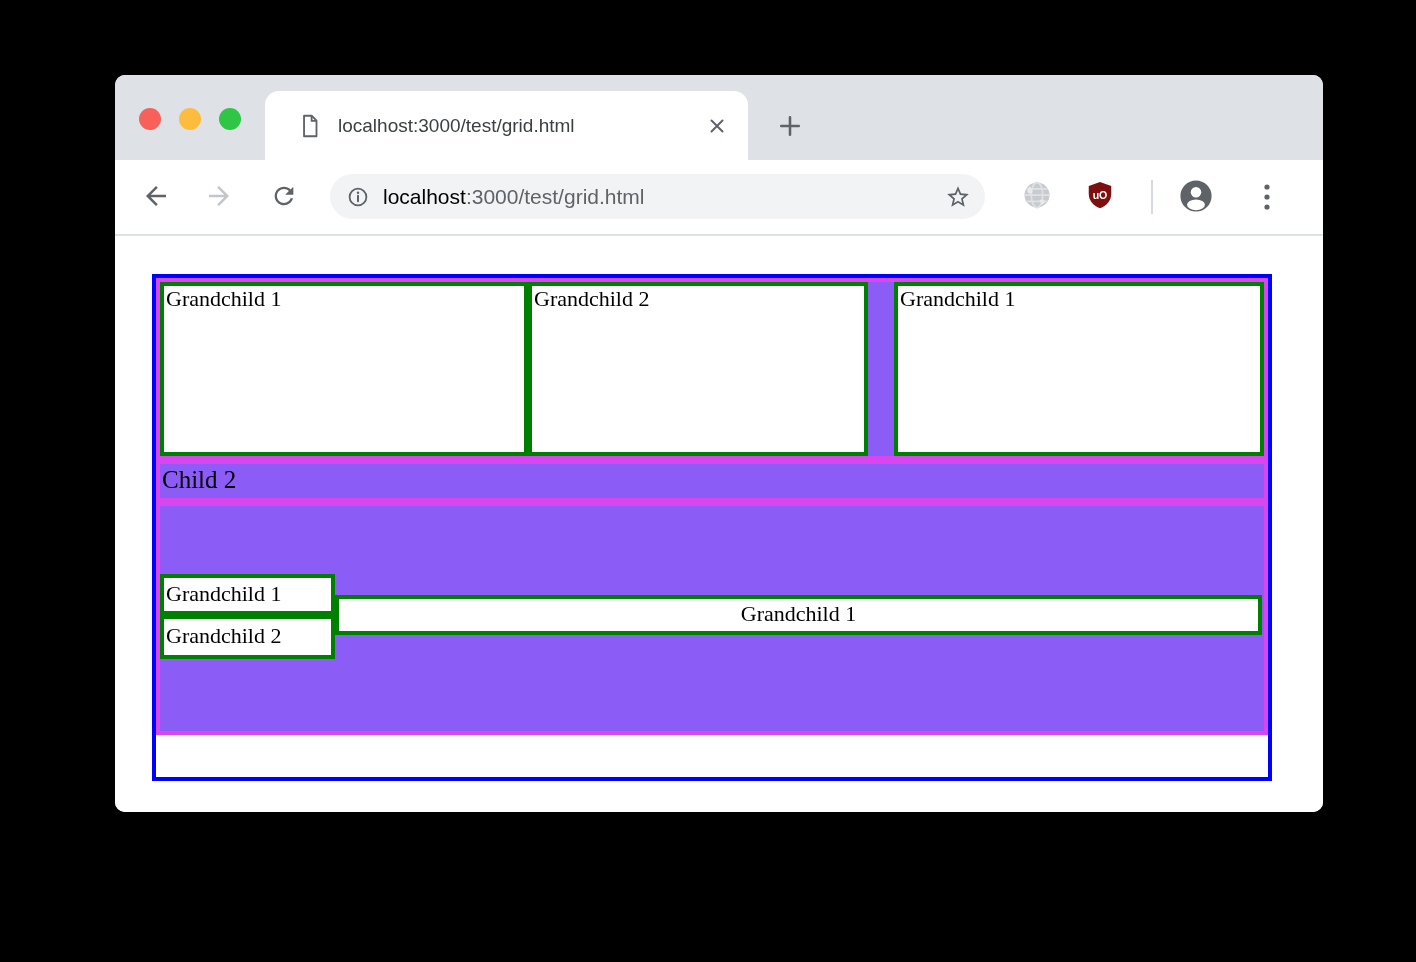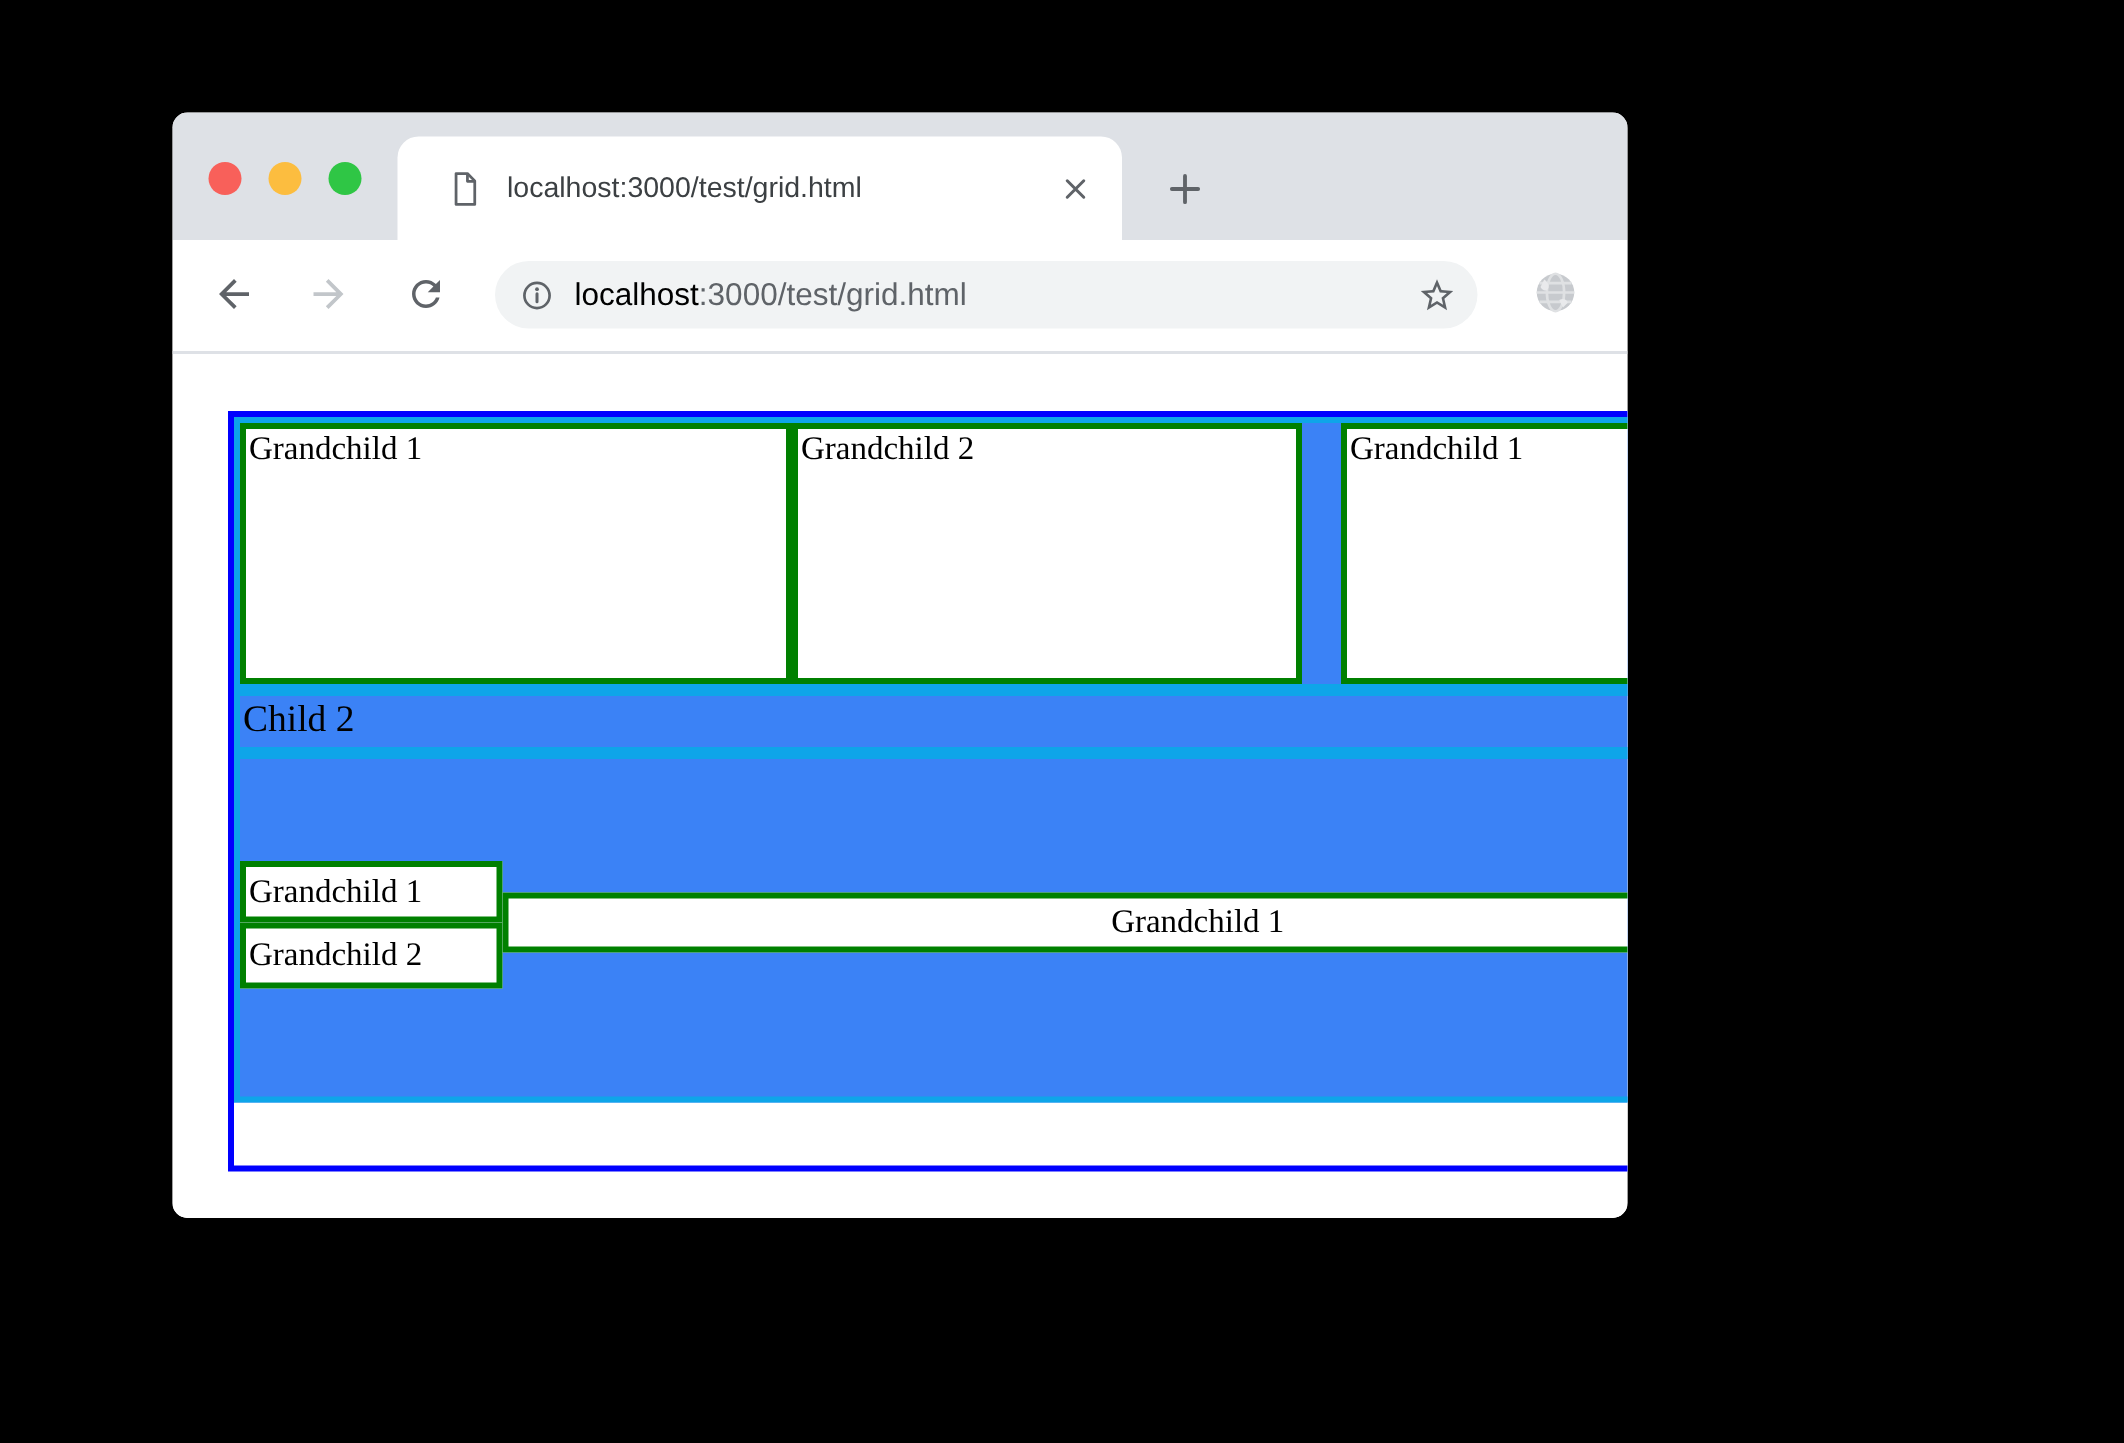--- a/index.html
+++ b/index.html
@@ -1,21 +1,21 @@
 <!DOCTYPE html>
 <html><head>
 <meta charset="utf-8">
 <style>
   * { margin:0; padding:0; box-sizing:border-box; }
   html,body { width:1416px; height:962px; background:#000; overflow:hidden; }
   .stage { position:relative; width:1416px; height:962px; background:#000;
            font-family:"Liberation Sans", sans-serif; }
 
   
-  .window { position:absolute; left:115px; top:75px; width:970px; height:737px;
+  .window { position:absolute; left:115px; top:75px; width:1208px; height:737px;
             border-radius:10px; overflow:hidden; background:#fff;
             box-shadow:0 10px 40px rgba(0,0,0,.5); }
 
   
   .tabstrip { position:relative; width:100%; height:85px; background:#DEE1E6; }
   .lights { position:absolute; left:24px; top:33px; display:flex; gap:18px; }
   .light { width:22px; height:22px; border-radius:50%; }
   .light.red    { background:#F8605A; }
   .light.yellow { background:#FCBD3F; }
   .light.green  { background:#2FC645; }
@@ -49,21 +49,21 @@
   .tb-divider { position:absolute; left:1036px; top:20px; width:2px; height:34px; background:#D6D9DD; }
   .avatar { position:absolute; left:1064px; top:19px; width:34px; height:34px; }
   .menu-dots { position:absolute; left:1140px; top:21px; width:24px; height:32px; }
 
   
   .content { position:relative; width:100%; height:576px; background:#fff;
              font-family:"Liberation Serif","DejaVu Serif",serif; color:#000; }
 
   .grid-parent { position:absolute; left:37px; top:38px; width:1120px; height:507px;
                  border:4px solid #0000FF; background:#fff; }
-  .gchild { border:4px solid #0ea5e9; width:100%; background:#3b82f6; }
+  .gchild { border:4px solid #d946ef; width:100%; background:#8b5cf6; }
   .child-1 { height:182px; display:flex; }
   .gbox { border:4px solid #008000; background:#fff; font-size:22px; line-height:26px;
           padding-left:2px; }
   .child-1 .g1 { width:368px; height:174px; }
   .child-1 .g2 { width:340px; height:174px; }
   .child-1 .g3 { width:370px; height:174px; margin-left:auto; }
   .child-2, .child-3 { height:42px; font-size:25px; line-height:32px; padding-left:2px; }
   .child-4 { height:233px; position:relative; }
   .child-4 .gs1 { position:absolute; left:0; top:68px;  width:175px; height:41px; line-height:31px; }
   .child-4 .gs2 { position:absolute; left:0; top:109px; width:175px; height:44px; line-height:34px; }

